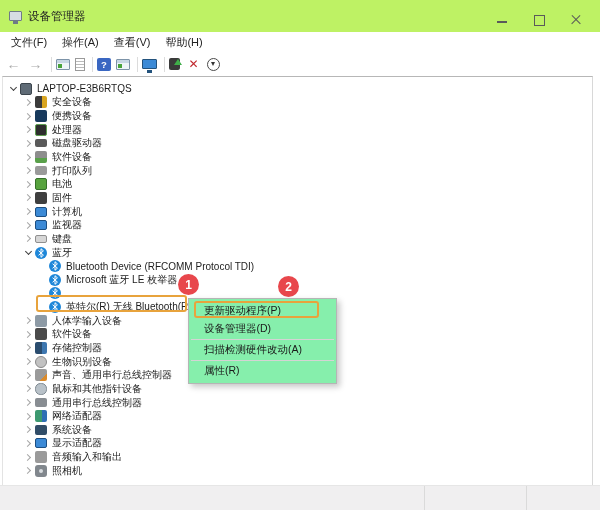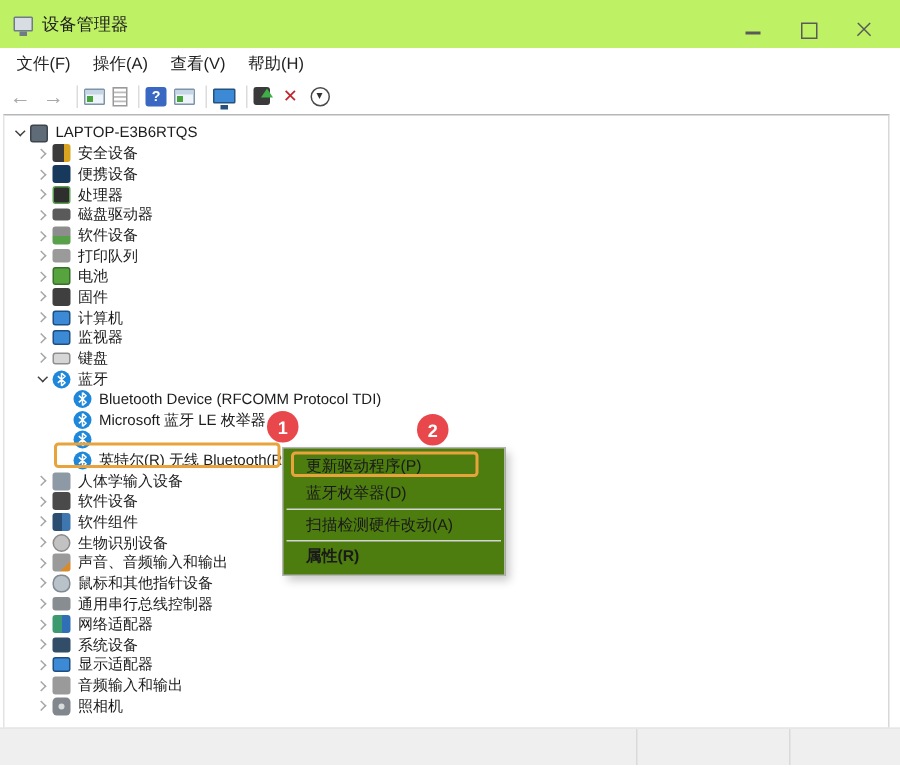--- a/index.html
+++ b/index.html
@@ -87,24 +87,24 @@
   .ic-sound-controllers { background:linear-gradient(135deg,#9a9a9a 70%,#d98a2b 70%); }
   .ic-mice { background:#b9c2c9; border:1px solid #7f8a92; border-radius:45%; }
   .ic-usb-controllers { background:#888d92; height:9px; }
   .ic-network-adapters { background:linear-gradient(90deg,#3d9970 55%,#2f6fb5 55%); }
   .ic-system-devices { background:#314d68; height:10px; }
   .ic-audio-io { background:#9a9a9a; }
   .ic-cameras { background:#81878d; border-radius:3px; }
   .ic-cameras::after { content:""; width:4px; height:4px; border-radius:50%; background:#d8dcdf; position:absolute; left:4px; top:4px; }
 
   
-  .cmenu { position:absolute; left:188px; top:298px; width:149px; background:#4d7c0f;
+  .cmenu { position:absolute; left:188px; top:298px; width:149px; background:#86efac;
            border:1px solid #b5b5b5; box-shadow:3px 3px 6px rgba(0,0,0,0.22); z-index:5; padding:3px 0; }
   .mitem { height:18px; display:flex; align-items:center; padding:0 8px 0 15px; font-size:10.5px; color:#1a1a1a; }
-  .mitem.bold { font-weight:bold; }
+  .mitem.bold { font-weight:normal; }
   .msep { height:1px; background:#d4d4d4; margin:1px 2px; }
 
   
   .anno-box { position:absolute; border:2px solid #E8A33C; border-radius:3px; z-index:9; pointer-events:none; }
   .anno-box-item { left:36px; top:295px; width:151px; height:17px; }
   .anno-box-menu { left:194px; top:301px; width:125px; height:17px; }
   .badge { position:absolute; width:21px; height:21px; border-radius:50%; background:#E8474C; color:#fff;
            font-size:12px; font-weight:bold; display:flex; align-items:center; justify-content:center; z-index:10; }
   .badge-1 { left:178px; top:274px; } .badge-2 { left:278px; top:276px; }
 
@@ -259,31 +259,31 @@
       <span class="tlabel">人体学输入设备</span>
     </div>
     <div class="trow lvl1">
       <span class="chev collapsed"></span>
       <span class="ticon ic-software-devices"></span>
       <span class="tlabel">软件设备</span>
     </div>
     <div class="trow lvl1">
       <span class="chev collapsed"></span>
       <span class="ticon ic-software-components"></span>
-      <span class="tlabel">软件组件</span>
+      <span class="tlabel">存储控制器</span>
     </div>
     <div class="trow lvl1">
       <span class="chev collapsed"></span>
       <span class="ticon ic-biometric-devices"></span>
       <span class="tlabel">生物识别设备</span>
     </div>
     <div class="trow lvl1">
       <span class="chev collapsed"></span>
       <span class="ticon ic-sound-controllers"></span>
-      <span class="tlabel">声音、音频输入和输出</span>
+      <span class="tlabel">声音、通用串行总线控制器</span>
     </div>
     <div class="trow lvl1">
       <span class="chev collapsed"></span>
       <span class="ticon ic-mice"></span>
       <span class="tlabel">鼠标和其他指针设备</span>
     </div>
     <div class="trow lvl1">
       <span class="chev collapsed"></span>
       <span class="ticon ic-usb-controllers"></span>
       <span class="tlabel">通用串行总线控制器</span>
@@ -310,21 +310,21 @@
     </div>
     <div class="trow lvl1">
       <span class="chev collapsed"></span>
       <span class="ticon ic-cameras"></span>
       <span class="tlabel">照相机</span>
     </div>
   </div>
 
 <div class="cmenu">
     <div class="mitem">更新驱动程序(P)</div>
-    <div class="mitem">蓝牙枚举器(D)</div>
+    <div class="mitem">设备管理器(D)</div>
     <div class="msep"></div>
     <div class="mitem">扫描检测硬件改动(A)</div>
     <div class="msep"></div>
     <div class="mitem bold">属性(R)</div>
   </div>
 
 <div class="anno-box anno-box-item"></div>
 <div class="anno-box anno-box-menu"></div>
 <div class="badge badge-1">1</div>
 <div class="badge badge-2">2</div>

